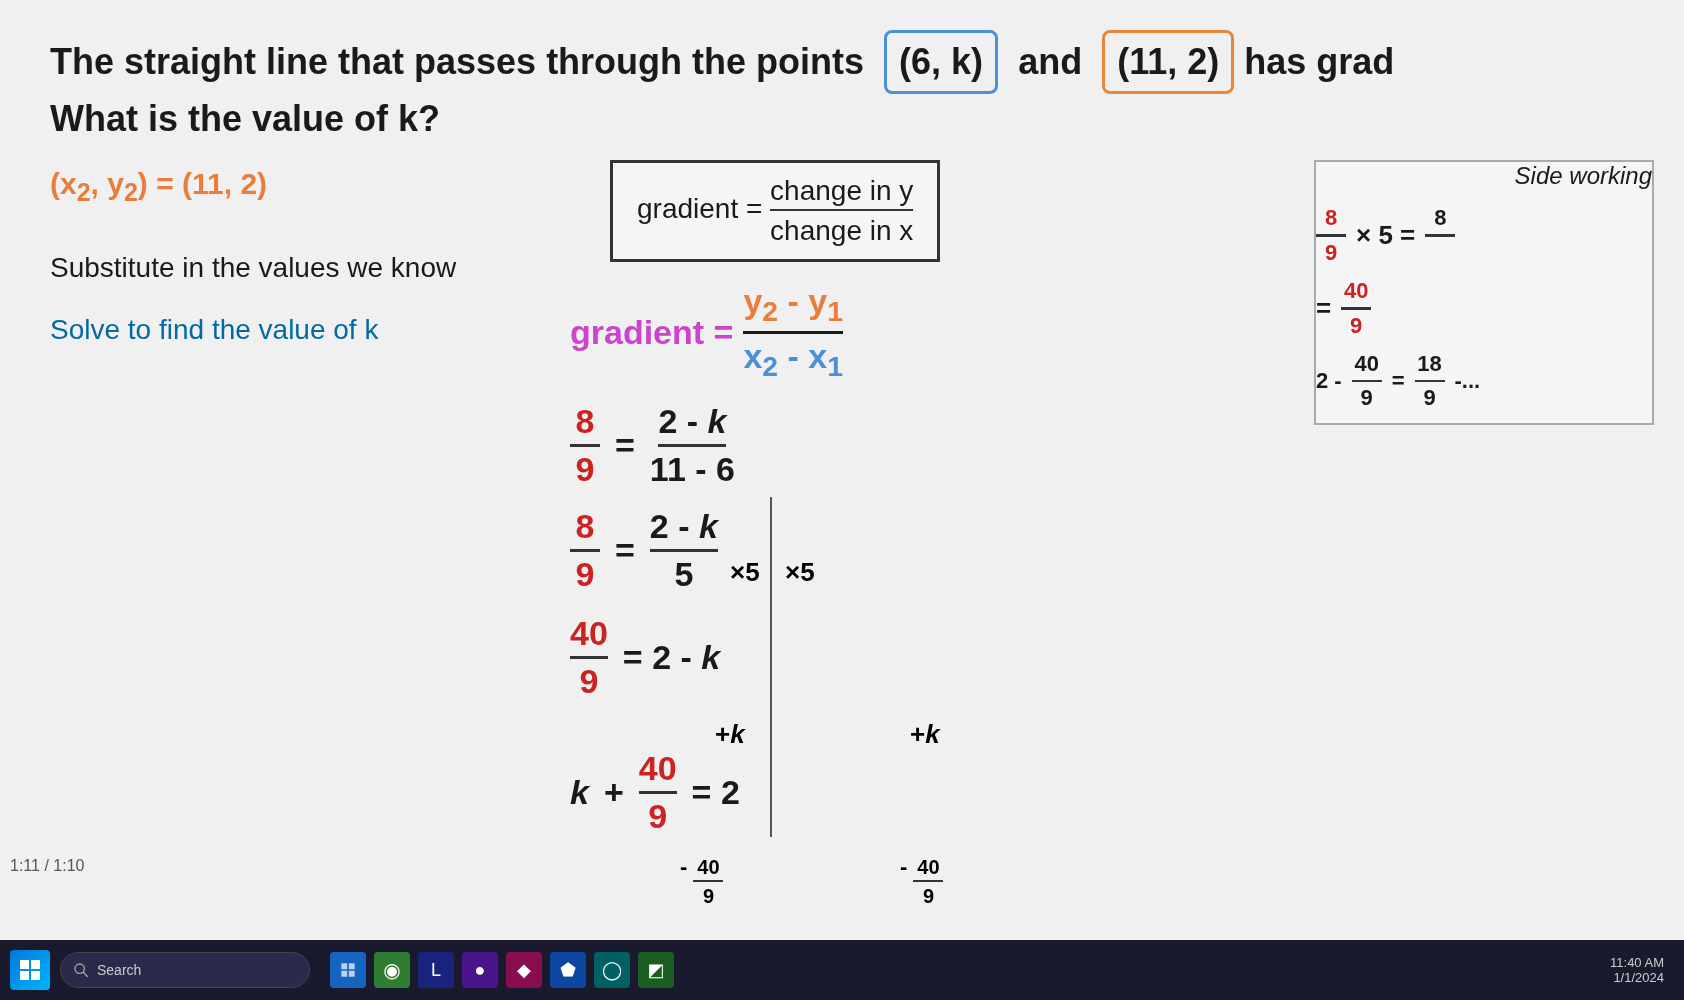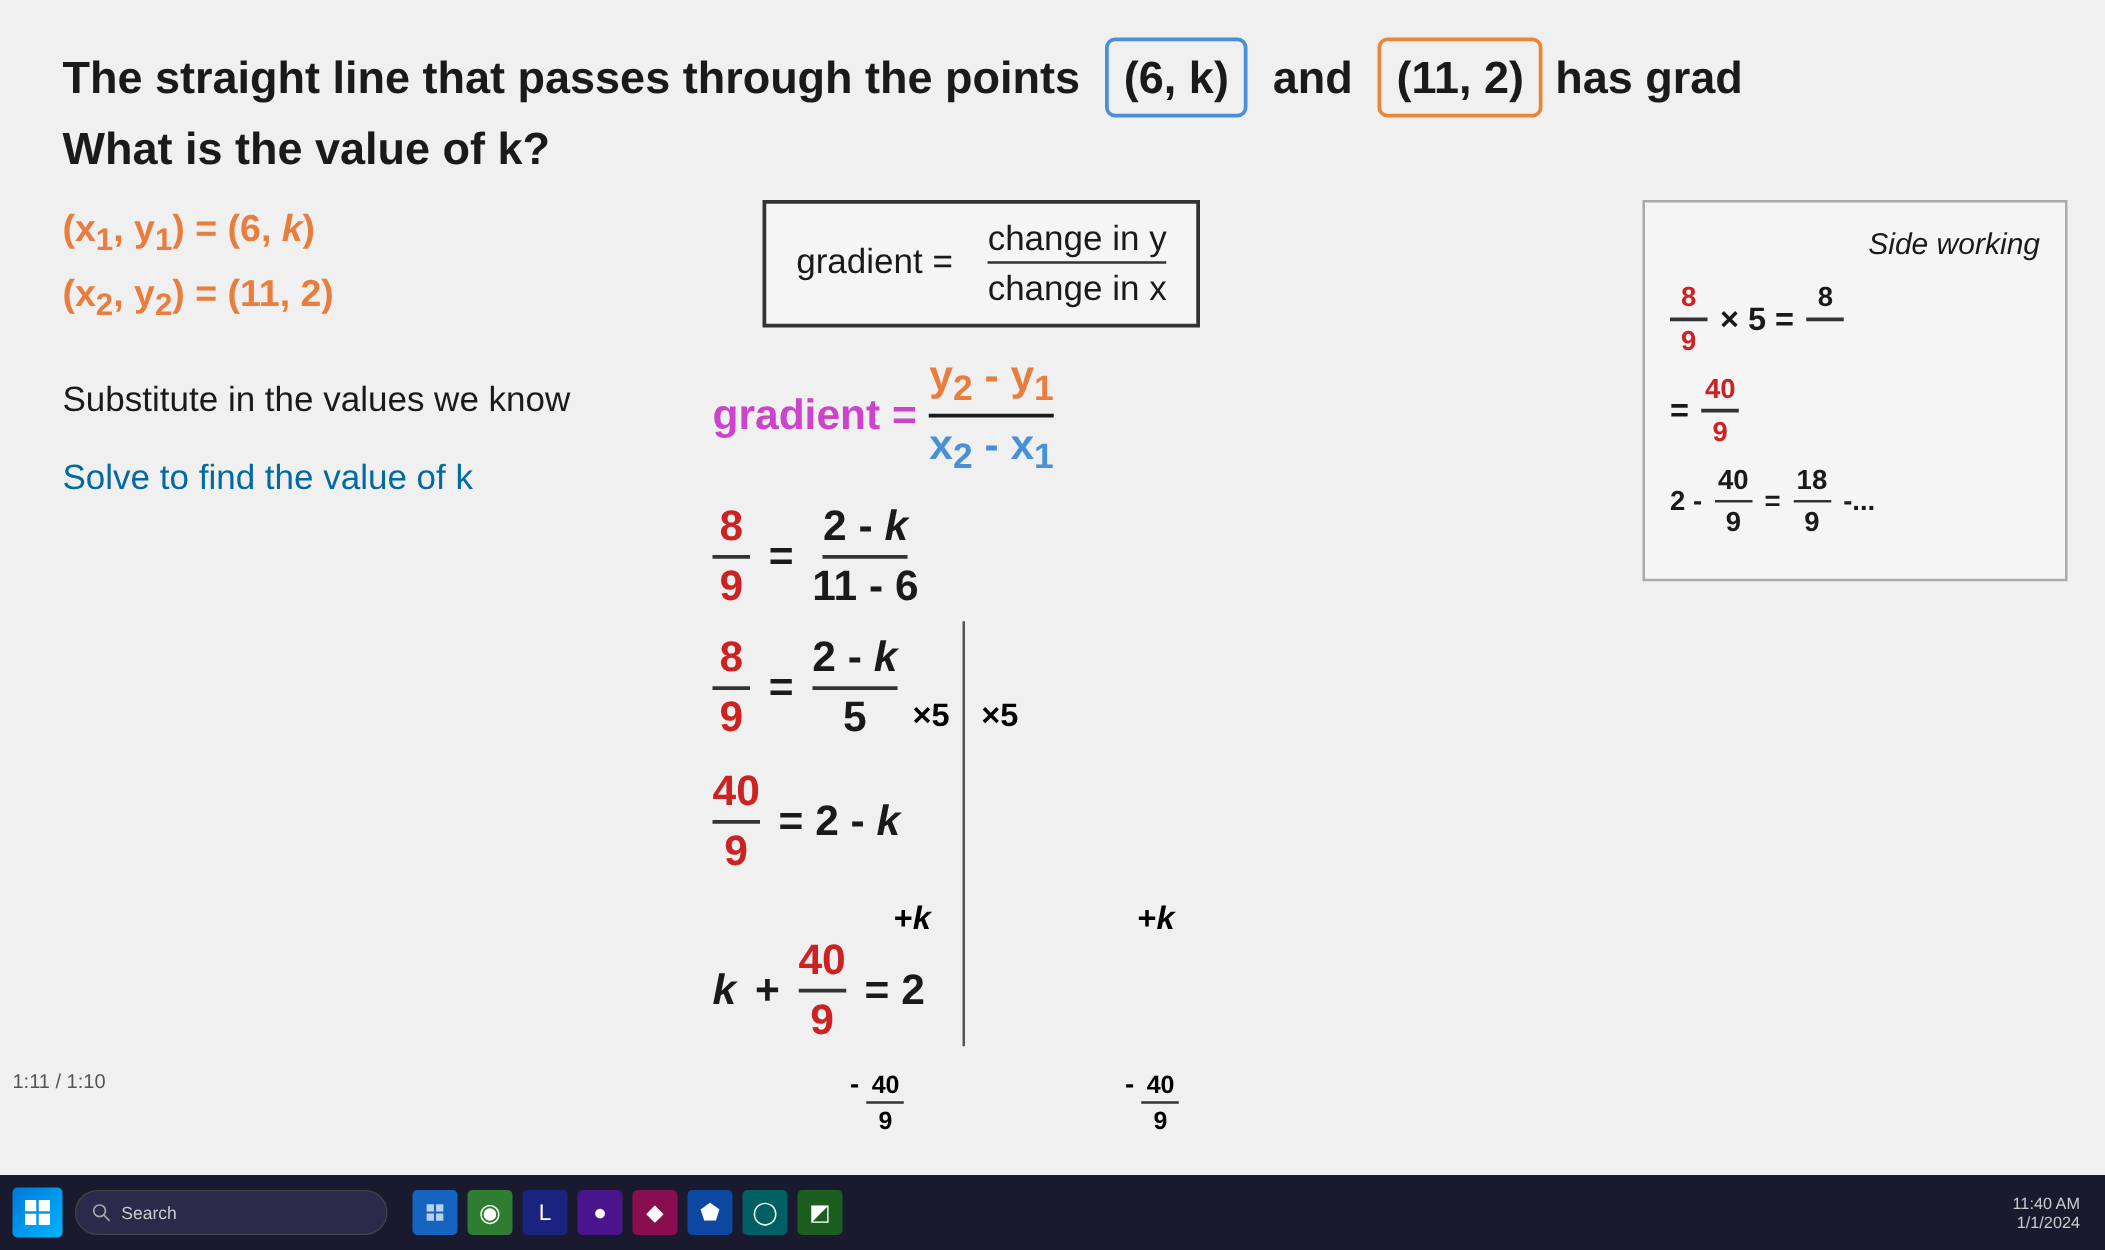--- a/index.html
+++ b/index.html
@@ -104,21 +104,20 @@
       background: #f5f5f5;
       margin-bottom: 20px;
       margin-left: 80px;
     }
 
     .gradient-formula-box .frac {
       display: inline-flex;
       flex-direction: column;
       align-items: center;
       vertical-align: middle;
-      margin-left: 20px;
     }
 
     .gradient-formula-box .frac .num {
       border-bottom: 2px solid #333;
       padding-bottom: 2px;
       text-align: center;
     }
 
     .gradient-formula-box .frac .den {
       padding-top: 4px;
@@ -191,21 +190,20 @@
       text-align: center;
     }
 
     .red-text { color: #cc2222; }
 
     
     .side-working {
       flex: 0 0 320px;
       background: #f5f5f5;
       border: 2px solid #aaa;
-      padding: 20px;
       position: absolute;
       right: 30px;
       top: 160px;
       width: 340px;
     }
 
     .side-title {
       font-size: 24px;
       color: #1a1a1a;
       font-style: italic;
@@ -302,23 +300,20 @@
     </div>
     <div>
       <span>What is the value of k?</span>
     </div>
   </div>
 
   <div class="math-area">
 
     <div class="left-col">
       <div class="coords-block">
-        <div class="coord-line">
-          (x<sub>1</sub>, y<sub>1</sub>) = (6, <span class="italic-k">k</span>)
-        </div>
         <div class="coord-line">
           (x<sub>2</sub>, y<sub>2</sub>) = (11, 2)
         </div>
       </div>
       <div class="instruction-text">Substitute in the values we know</div>
       <div class="solve-text">Solve to find the value of k</div>
     </div>
 
     <div class="center-col">
 

